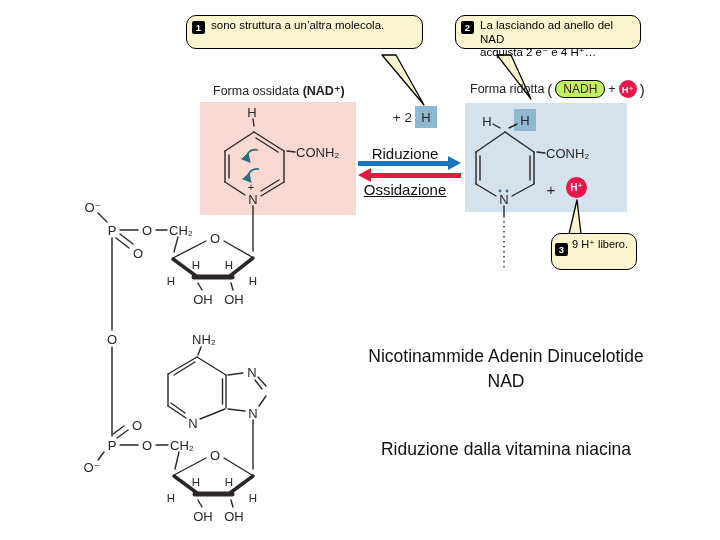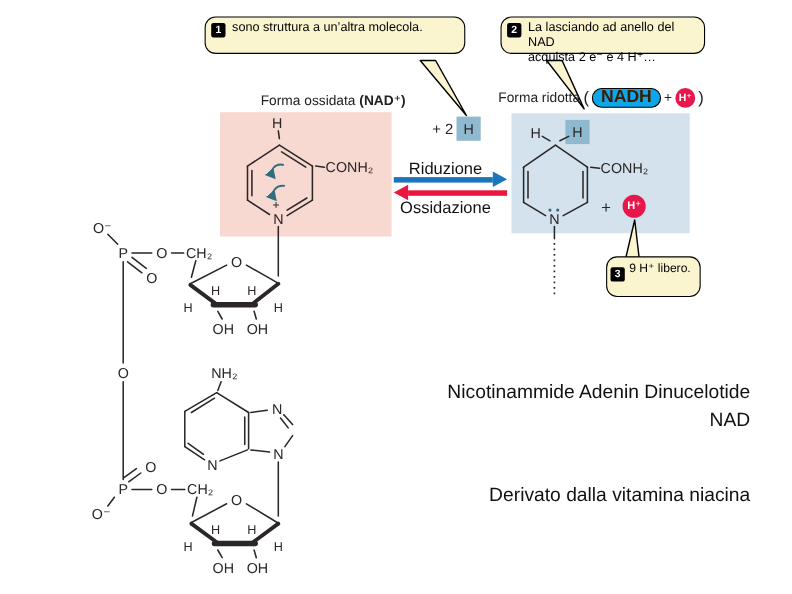--- a/index.html
+++ b/index.html
@@ -10,42 +10,42 @@
 
   .callout{position:absolute;z-index:2;background:#fbf5cf;border:1.5px solid #000;border-radius:10px;
            font-size:11.5px;line-height:13.5px;color:#000;padding:3px 6px 3px 24px;box-sizing:border-box;}
   .callout .num{position:absolute;left:5px;top:5px;width:13px;height:13px;background:#000;color:#fff;
            font-size:9.5px;font-weight:bold;display:flex;align-items:center;justify-content:center;border-radius:2px;}
   #c1{left:186px;top:15px;width:237px;height:34px;}
   #c2{left:455px;top:15px;width:186px;height:34px;}
   #c3{left:551px;top:233px;width:86px;height:37px;padding:4px 4px 3px 20px;font-size:11px;line-height:13px;}
   #c3 .num{top:9px;left:3px;}
 
-  .forma{position:absolute;z-index:2;font-size:12.5px;color:#222;margin-left:24px;}
+  .forma{position:absolute;z-index:2;font-size:12.5px;color:#222;}
   #forma-ox{left:213px;top:83px;}
-  #forma-red{left:429px;top:78px;display:flex;align-items:center;gap:3px;height:22px;}
+  #forma-red{left:470px;top:78px;display:flex;align-items:center;gap:3px;height:22px;}
   .paren{font-size:15px;}
-  .nadh-pill{background:#0ea5e9;border:1.5px solid #000;border-radius:11px;padding:0 7px;height:16px;
-             line-height:16px;font-weight:bold;font-size:16px;color:#3d1a00;}
+  .nadh-pill{background:#bef264;border:1.5px solid #000;border-radius:11px;padding:0 7px;height:16px;
+             line-height:16px;font-weight:normal;font-size:12px;color:#3d1a00;}
   .hplus-badge{background:#e8174b;color:#fff;border-radius:50%;width:18px;height:18px;font-size:9.5px;
              font-weight:bold;display:flex;align-items:center;justify-content:center;}
   #free-proton{position:absolute;left:566px;top:177px;width:21px;height:21px;z-index:2;font-size:10px;}
 
   .rlabel{position:absolute;z-index:2;width:104px;text-align:center;font-size:15px;color:#111;}
   #lbl-rid{left:353px;top:145px;}
-  #lbl-oss{left:353px;top:181px;}
+  #lbl-oss{left:353px;top:181px;text-decoration:underline;}
   .harrow{position:absolute;z-index:2;height:5px;}
   #arr-blue{left:358px;top:161px;width:90px;background:#1b75bc;}
   #arr-blue::after{content:"";position:absolute;right:-13px;top:-5px;width:0;height:0;
       border-left:13px solid #1b75bc;border-top:7.5px solid transparent;border-bottom:7.5px solid transparent;}
   #arr-red{left:371px;top:172.5px;width:90px;background:#e8173f;}
   #arr-red::before{content:"";position:absolute;left:-13px;top:-5px;width:0;height:0;
       border-right:13px solid #e8173f;border-top:7.5px solid transparent;border-bottom:7.5px solid transparent;}
 
-  .caption{position:absolute;z-index:2;left:330px;width:352px;text-align:right;font-size:17.5px;
+  .caption{position:absolute;z-index:2;left:330px;width:352px;text-align:center;font-size:17.5px;
            line-height:25px;color:#111;}
   #caption1{top:344px;}
   #caption2{top:437px;}
 </style>
 </head>
 <body>
 
 <div class="stage">
 
   <svg width="720" height="540" viewBox="0 0 720 540">
@@ -210,15 +210,15 @@
   <div class="harrow" id="arr-blue"></div>
   <div class="harrow" id="arr-red"></div>
   <div class="rlabel" id="lbl-oss">Ossidazione</div>
 
   <div class="hplus-badge" id="free-proton">H⁺</div>
 
   <div class="caption" id="caption1">
     <div>Nicotinammide Adenin Dinucelotide</div>
     <div>NAD</div>
   </div>
-  <div class="caption" id="caption2">Derivato dalla vitamina niacina</div>
+  <div class="caption" id="caption2">Riduzione dalla vitamina niacina</div>
 
 </div>
 
 </body></html>

